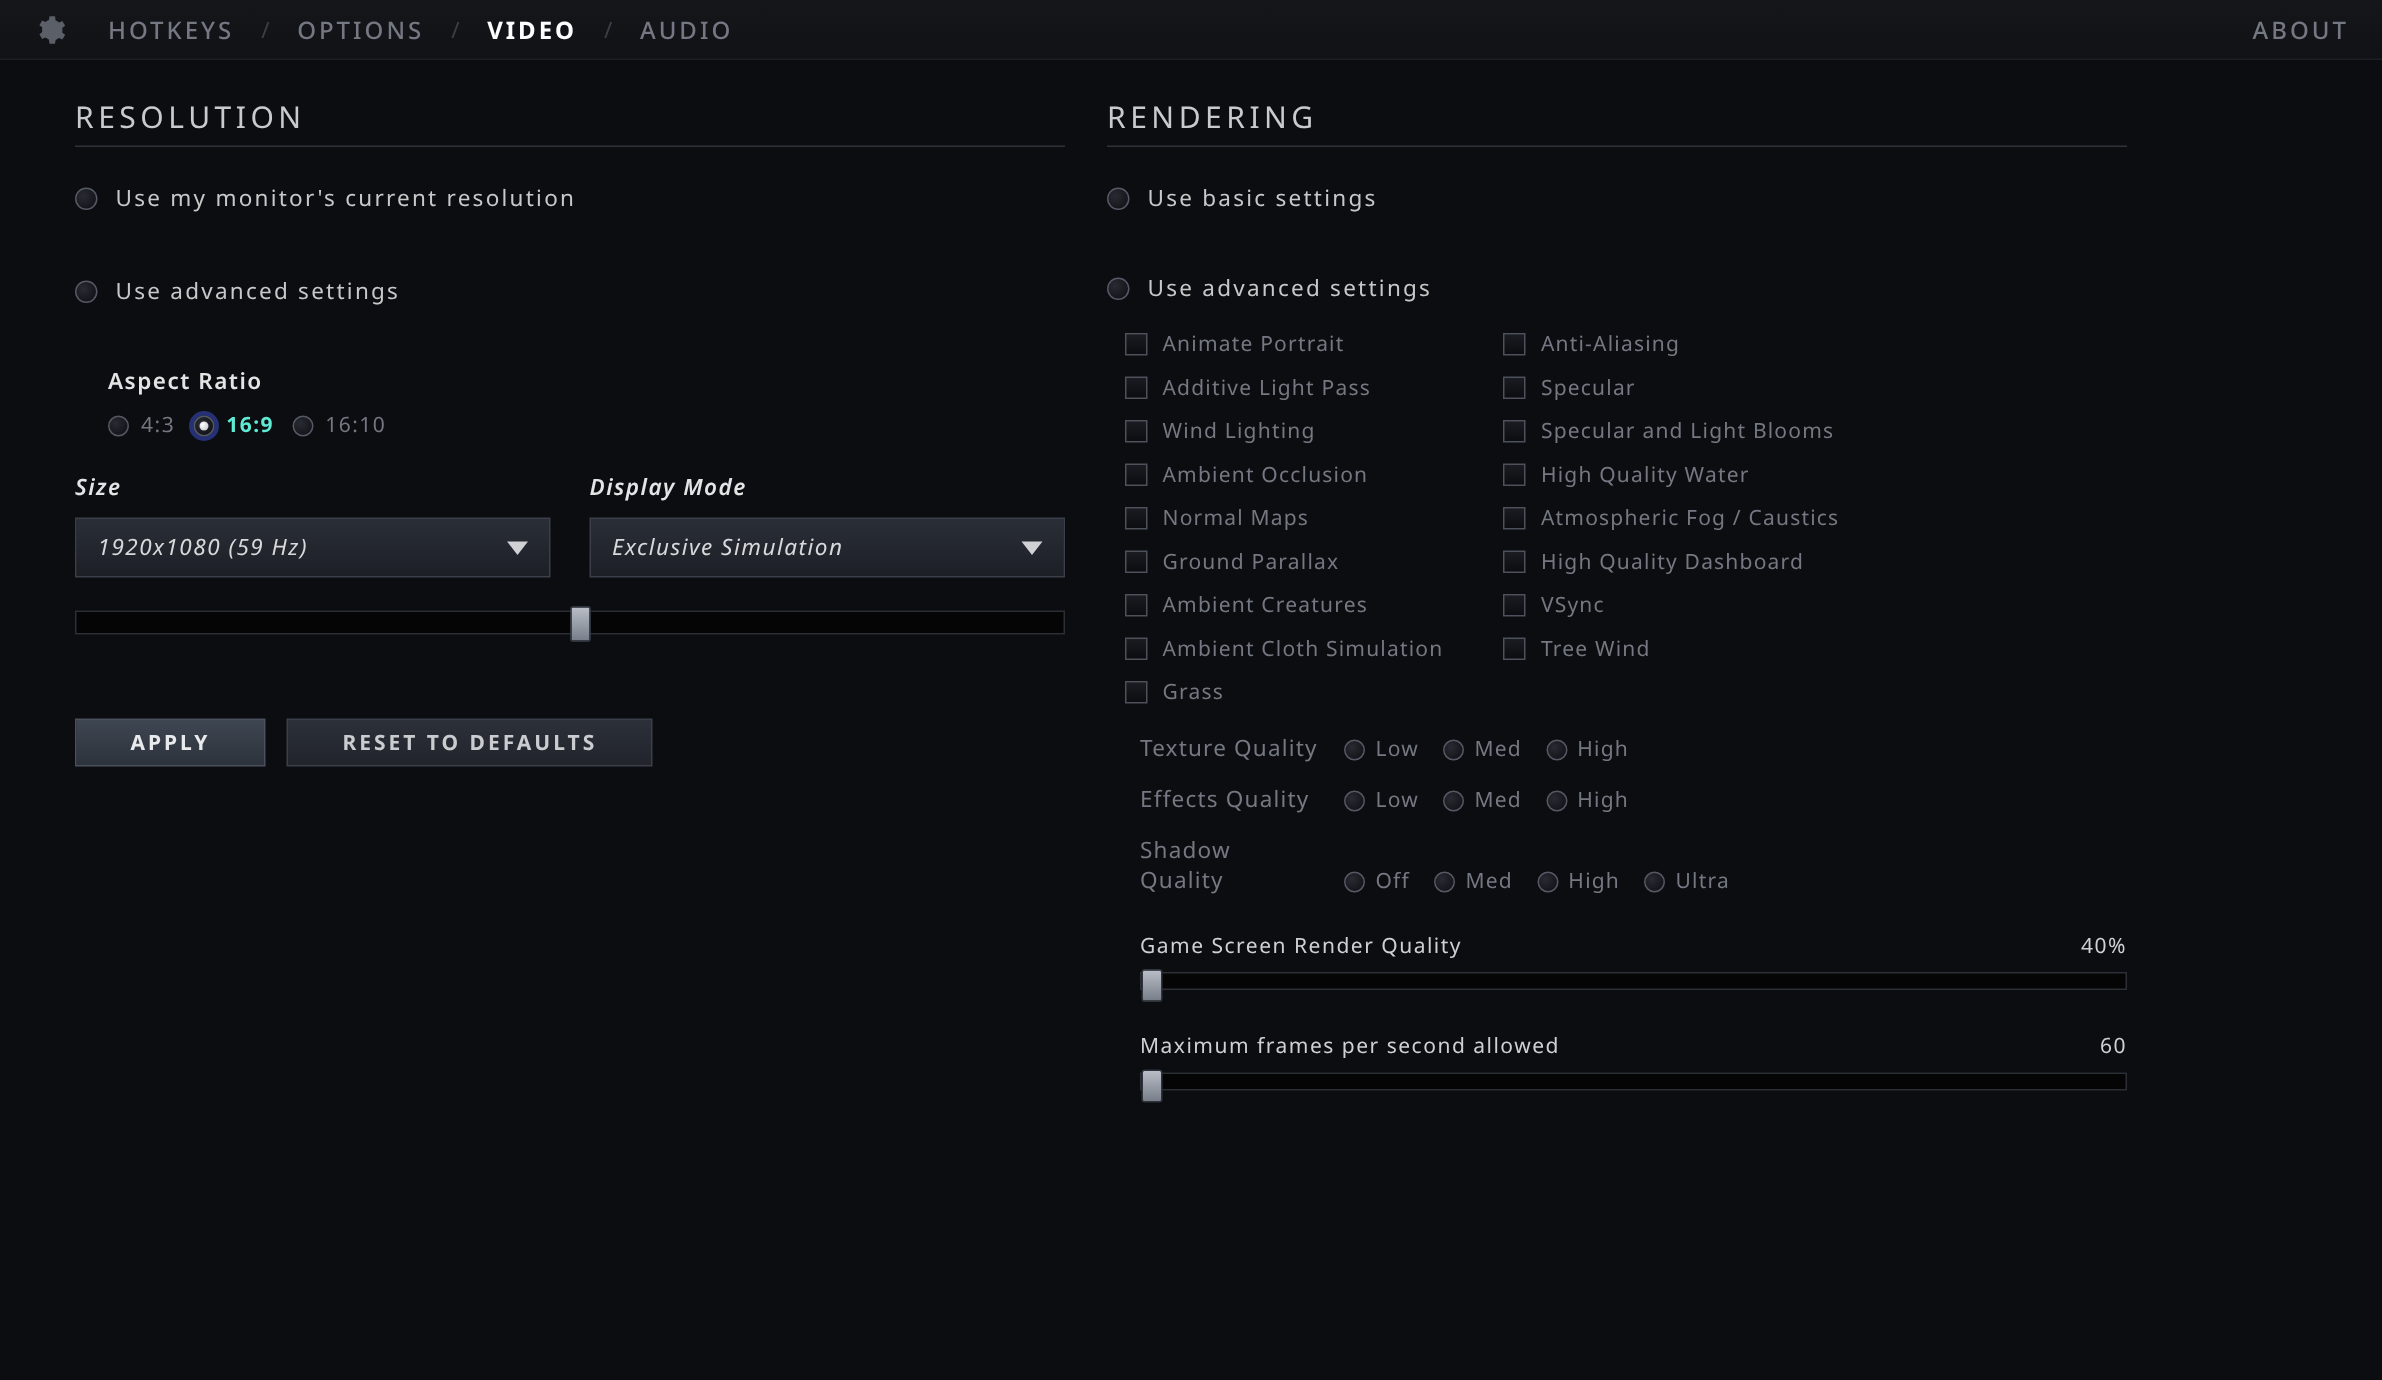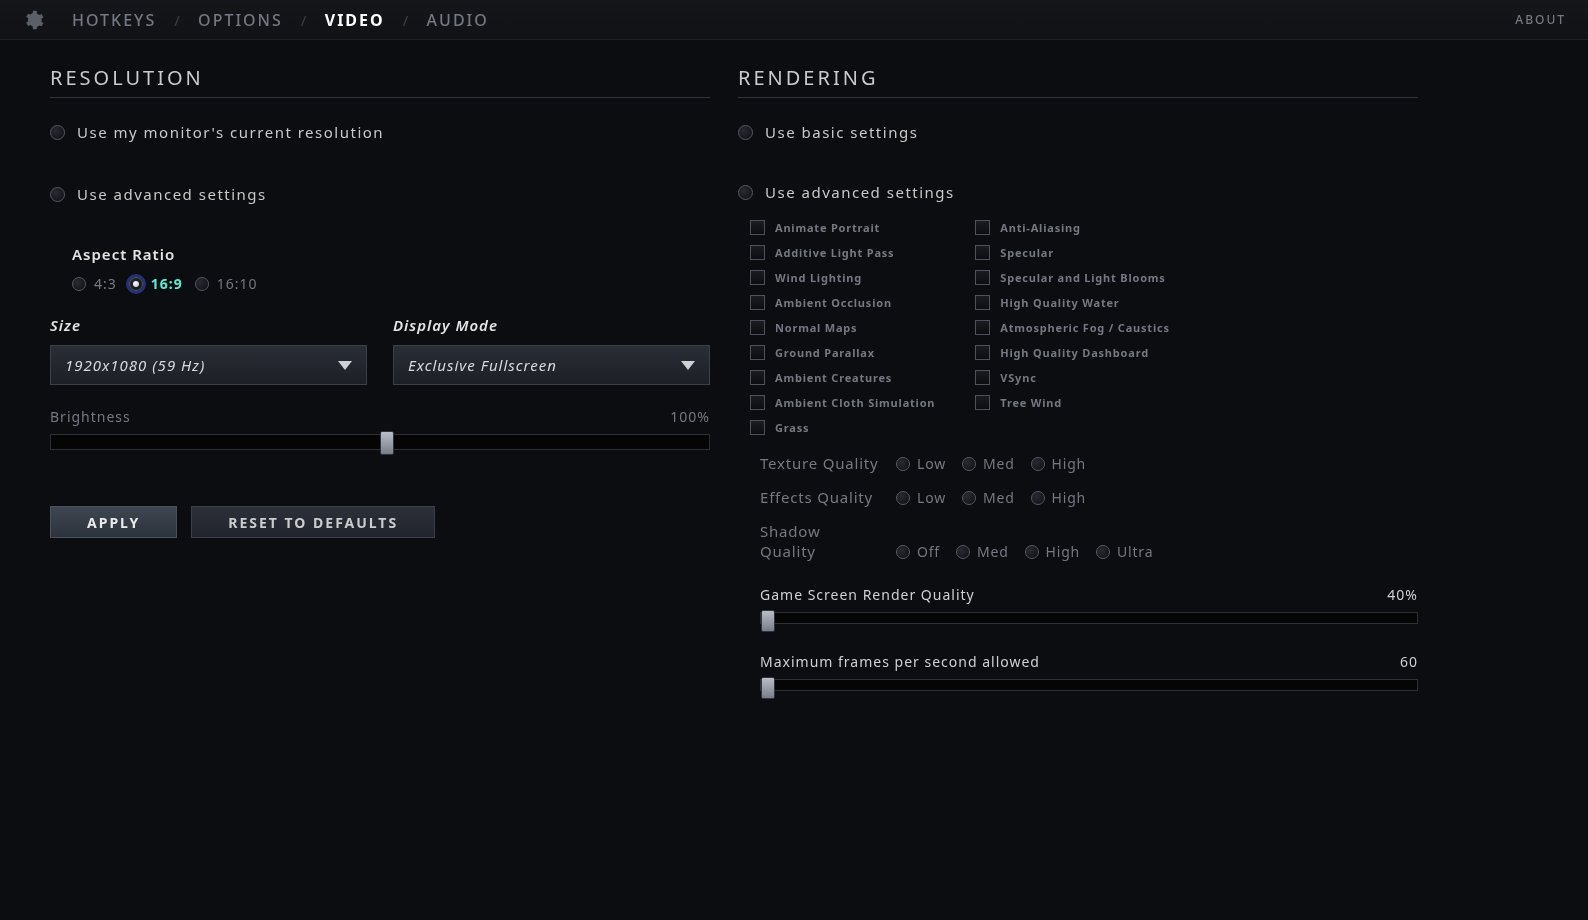--- a/index.html
+++ b/index.html
@@ -41,21 +41,21 @@
     color: #5a5f68;
   }
   .tabs { display: flex; align-items: center; flex: 1; gap: 18px; }
   .tab {
     color: var(--text-dim);
     font-size: 16px; letter-spacing: 2px; font-weight: 500;
     cursor: pointer;
   }
   .tab.active { color: #fff; font-weight: 700; }
   .sep { color: #3c3f47; font-size: 15px; }
-  .about { color: var(--text-dim); font-size: 12px; letter-spacing: 2px; font-weight:500; cursor:pointer; }
+  .about { color: var(--text-dim); font-size: 16px; letter-spacing: 2px; font-weight:500; cursor:pointer; }
 
   .page {
     display: flex;
     padding: 24px 36px 24px 50px;
     gap: 28px;
   }
   .col { flex: 1; min-width: 0; }
   .col-left { max-width: 660px; }
   .col-right { max-width: 680px; }
 
@@ -156,21 +156,21 @@
 
   .checks { display:flex; gap: 40px; margin: 8px 0 18px 12px; }
   .check-col { display:flex; flex-direction:column; gap: 10px; }
   .check-row { display:flex; align-items:center; gap: 10px; cursor:pointer; }
   .checkbox {
     width: 15px; height: 15px;
     border: 1px solid #4d515b;
     background: linear-gradient(#1a1c21, #0c0d11);
     flex-shrink:0;
   }
-  .check-label { font-size: 11px; color: var(--text-dim); letter-spacing: 0.8px; font-weight: bold; }
+  .check-label { font-size: 14px; color: var(--text-dim); letter-spacing: 0.8px; }
 
   .quality-rows { display:flex; flex-direction:column; gap: 14px; margin: 12px 0 24px 22px; }
   .quality-row { display:flex; align-items:flex-end; gap: 16px; }
   .quality-label { width: 120px; font-size: 15px; color: var(--text-dim); letter-spacing:0.8px; }
   .q-radio { display:flex; align-items:center; gap:7px; cursor:pointer; }
   .q-radio .rtxt { font-size:14px; color: var(--text-dim); letter-spacing:0.8px; }
   .radio.small { width:14px; height:14px; }
 
   .r-slider { margin-left: 22px; margin-bottom: 28px; }
   .r-slider .slider-head span { color: #cfd0d2; }
@@ -235,32 +235,28 @@
         <div>
           <div class="field-label">Size</div>
           <div class="dropdown">
             <span>1920x1080 (59 Hz)</span>
             <span class="chev"></span>
           </div>
         </div>
         <div>
           <div class="field-label">Display Mode</div>
           <div class="dropdown">
-            <span>Exclusive Fullscreen</span>
+            <span>Exclusive Simulation</span>
             <span class="chev"></span>
           </div>
         </div>
       </div>
     </div>
 
     <div class="slider-wrap">
-      <div class="slider-head">
-        <span>Brightness</span>
-        <span>100%</span>
-      </div>
       <div class="slider-track big">
         <div class="slider-thumb" style="left:50%; top:-4px; height:24px;"></div>
       </div>
     </div>
 
     <div class="btnrow">
       <div class="btn">APPLY</div>
       <div class="btn secondary">RESET TO DEFAULTS</div>
     </div>
   </div>

